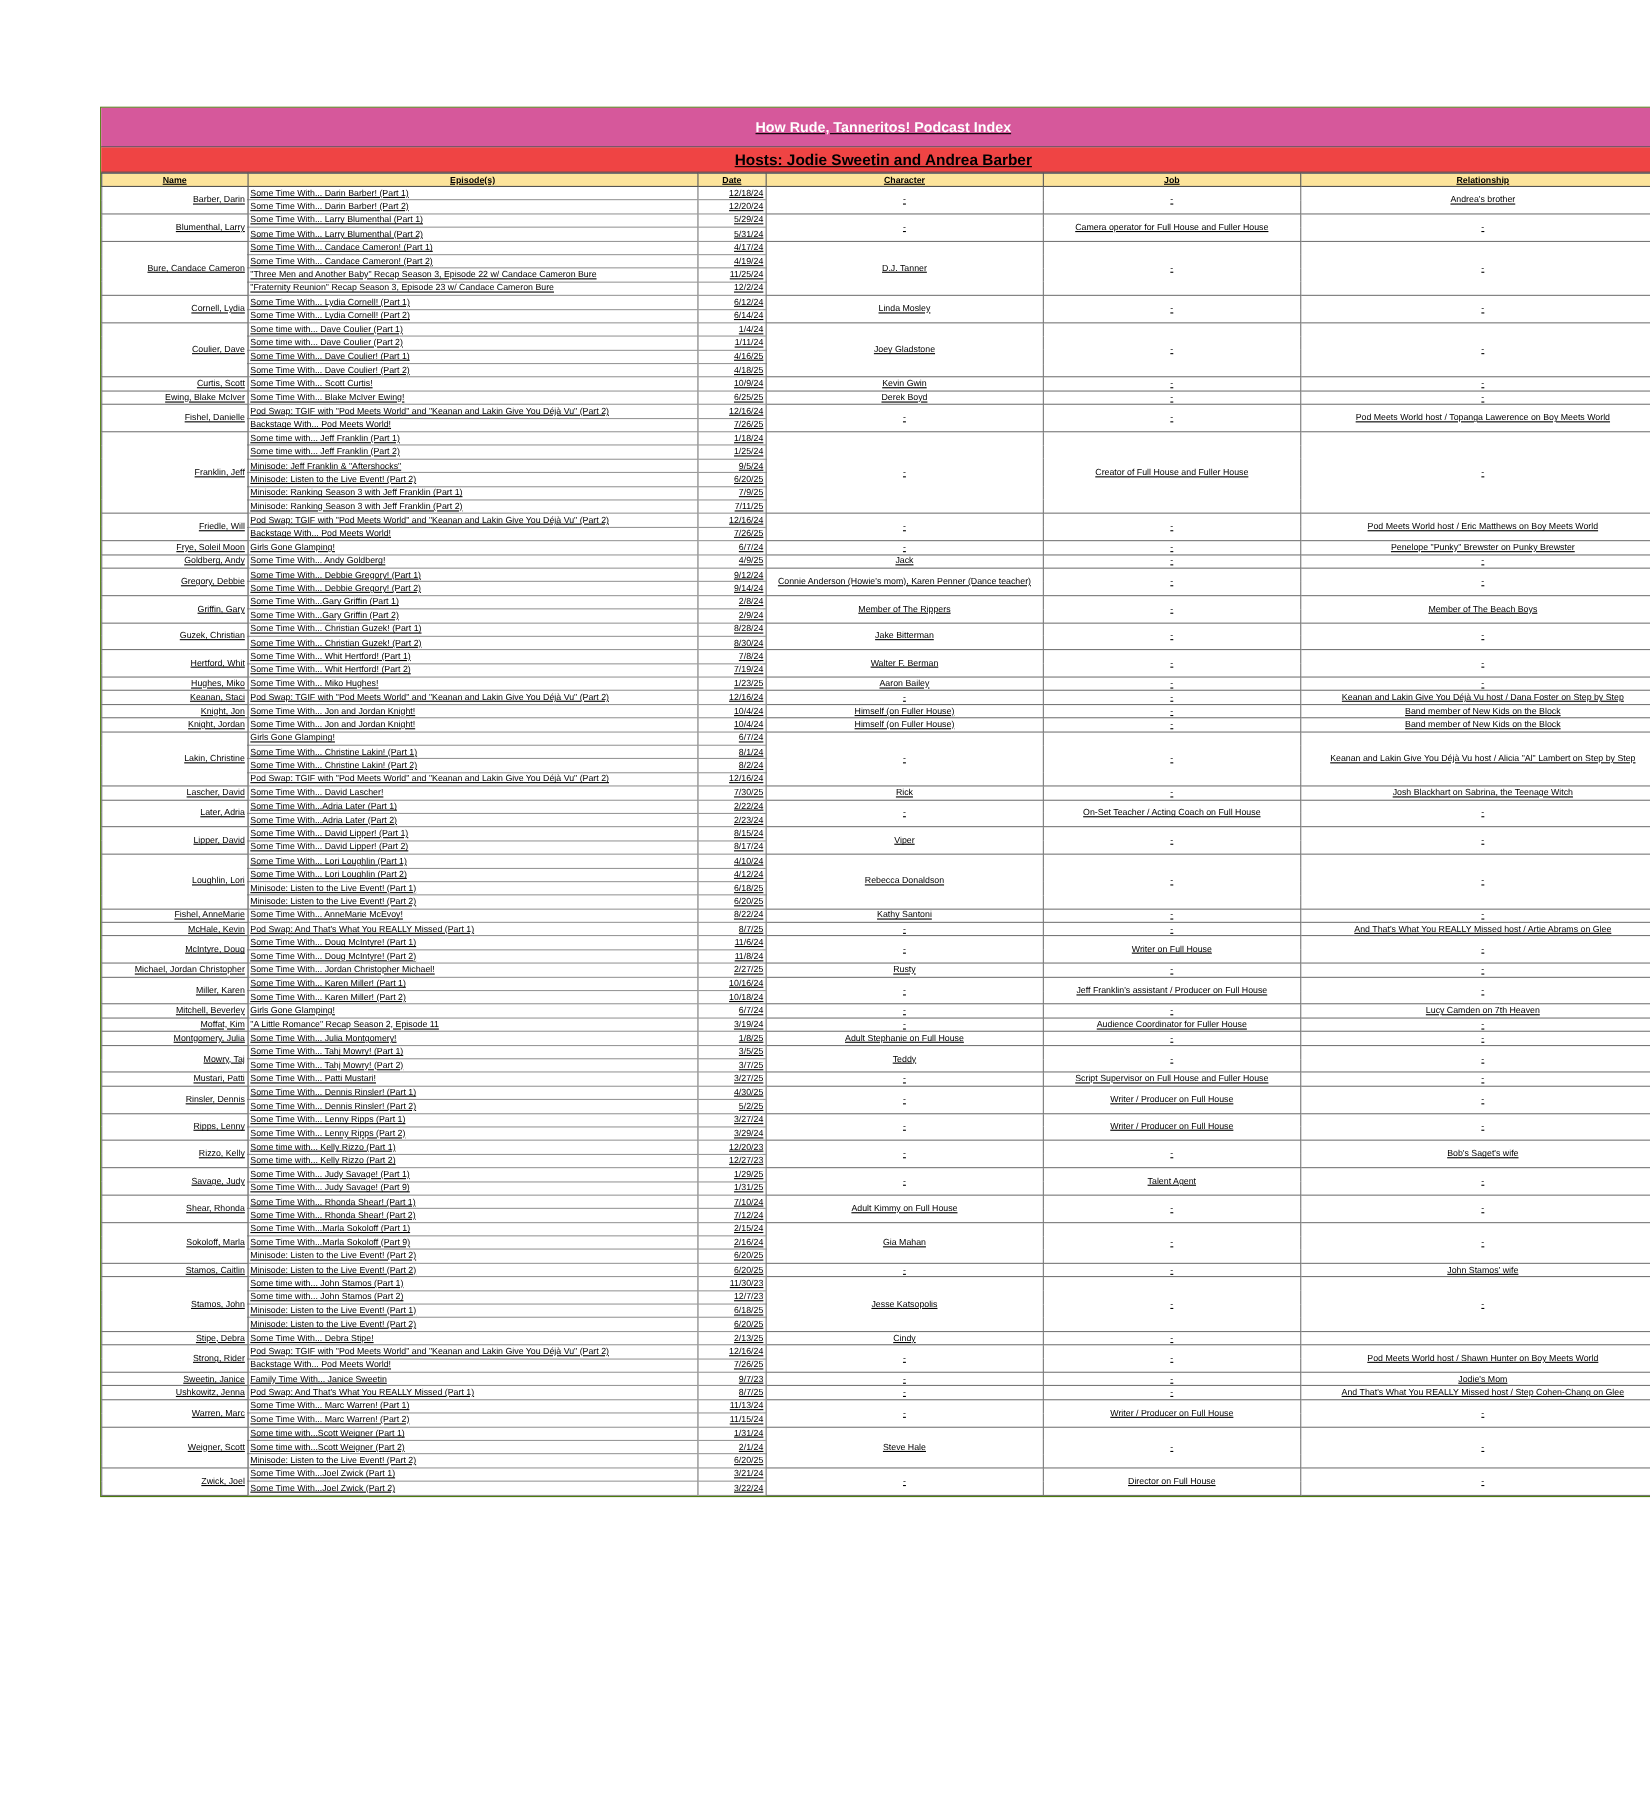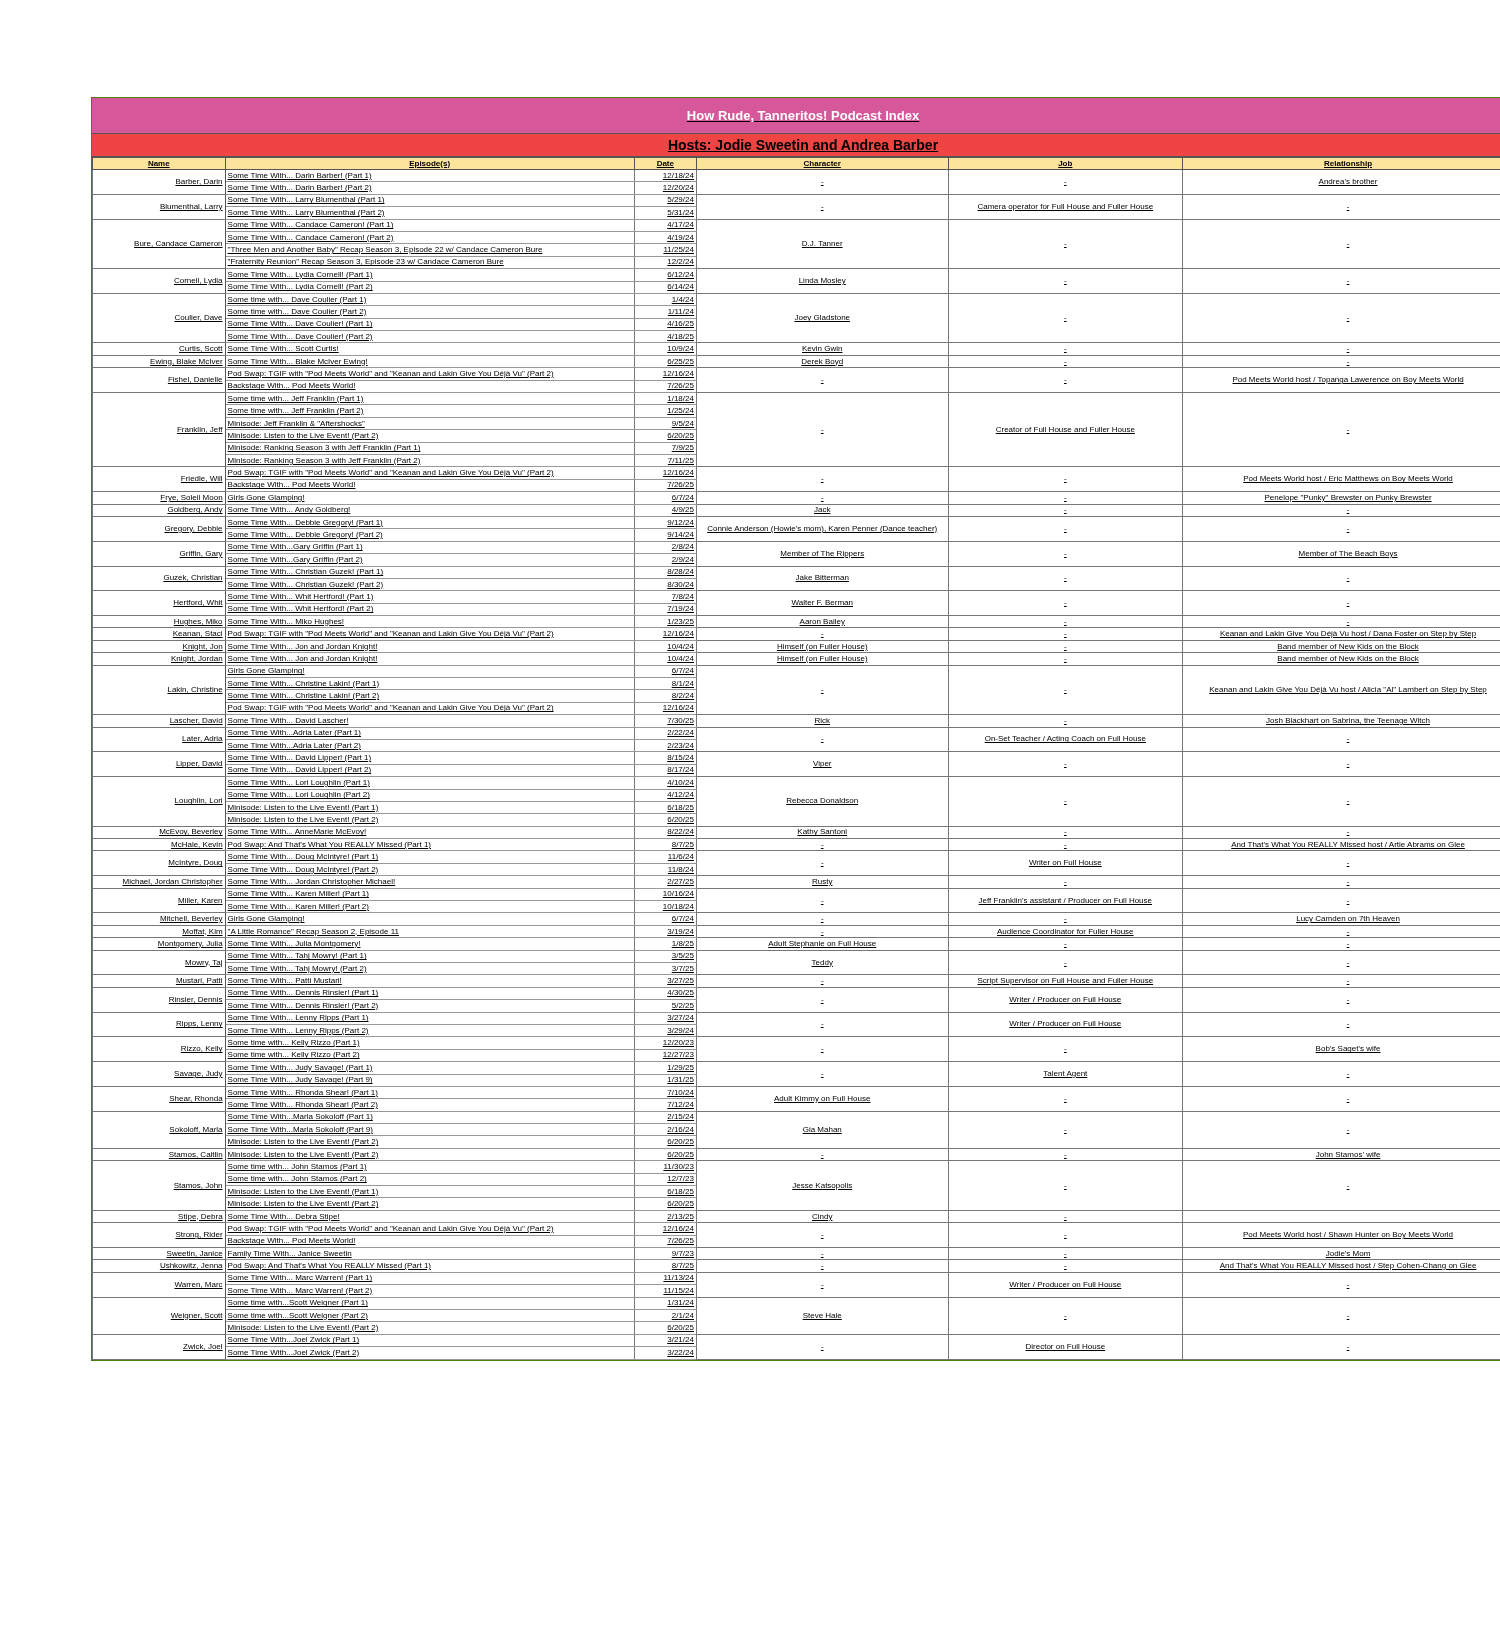--- a/index.html
+++ b/index.html
@@ -354,21 +354,21 @@
         </tr>
         <tr>
           <td class="ep">Minisode: Listen to the Live Event! (Part 1)</td>
           <td class="date">6/18/25</td>
         </tr>
         <tr>
           <td class="ep">Minisode: Listen to the Live Event! (Part 2)</td>
           <td class="date">6/20/25</td>
         </tr>
         <tr class="grp-start">
-          <td class="name" rowspan="1">McEvoy, Beverley</td>
+          <td class="name" rowspan="1">Fishel, AnneMarie</td>
           <td class="ep">Some Time With... AnneMarie McEvoy!</td>
           <td class="date">8/22/24</td>
           <td class="ctr" rowspan="1">Kathy Santoni</td>
           <td class="ctr" rowspan="1">-</td>
           <td class="ctr" rowspan="1">-</td>
         </tr>
         <tr class="grp-start">
           <td class="name" rowspan="1">McHale, Kevin</td>
           <td class="ep">Pod Swap: And That's What You REALLY Missed (Part 1)</td>
           <td class="date">8/7/25</td>

